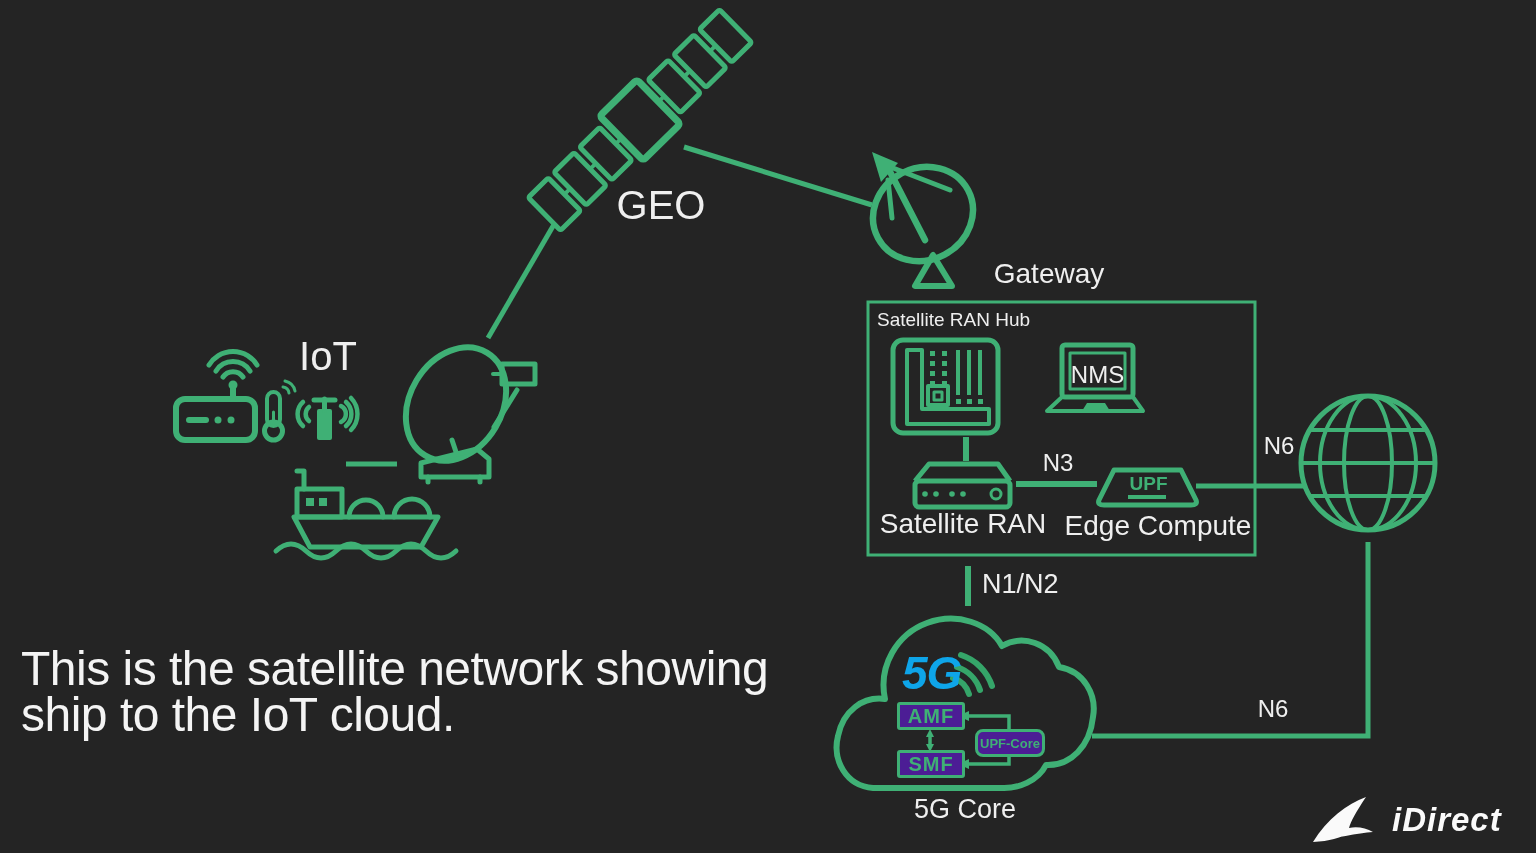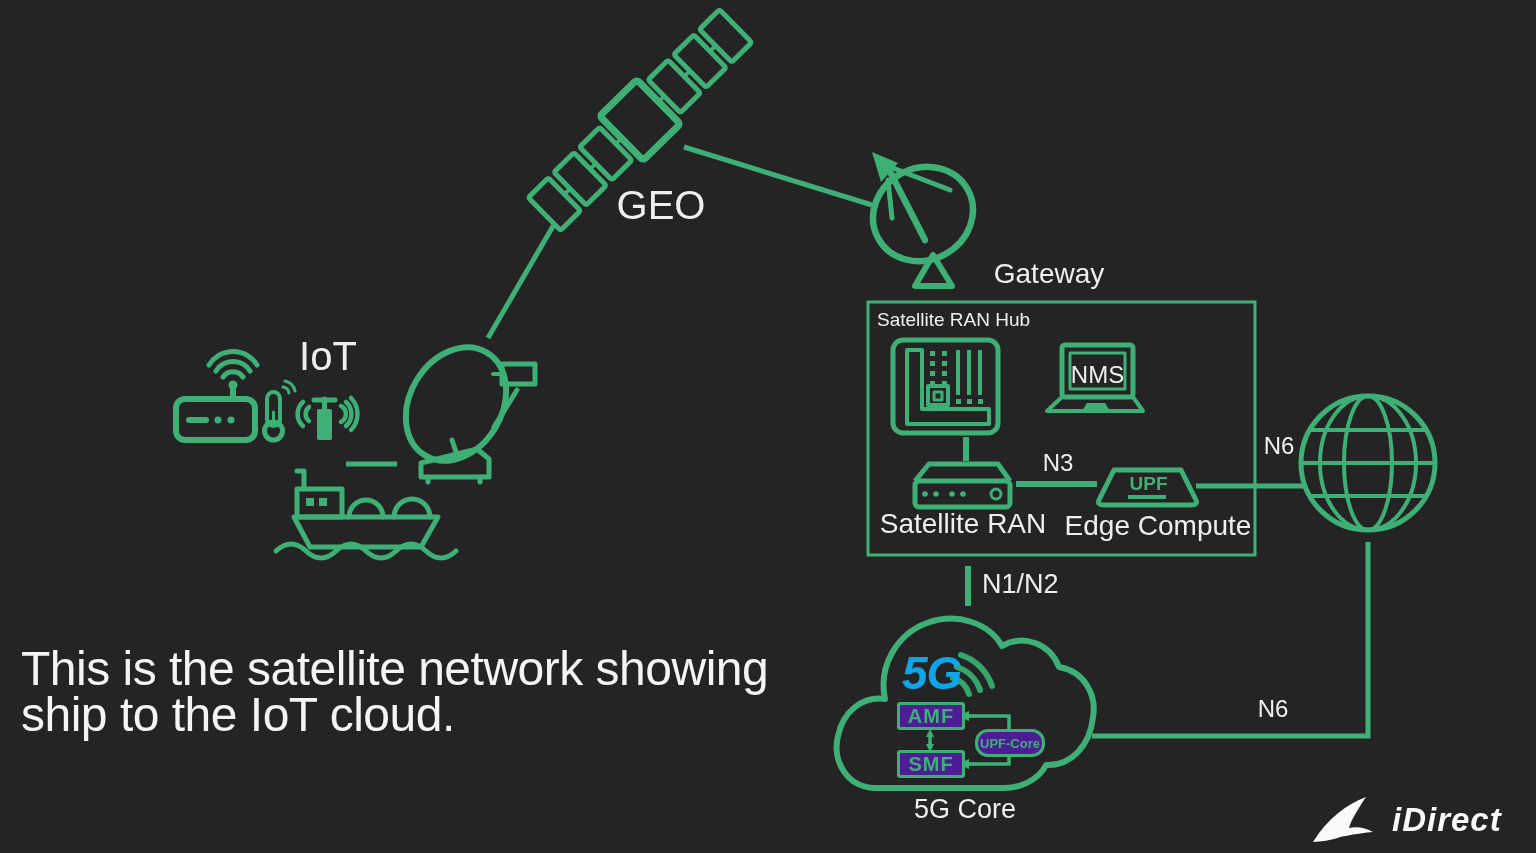--- a/index.html
+++ b/index.html
@@ -22,21 +22,21 @@
   .satran-lbl{left:963px;top:510px;font-size:28px;}
   .edge-lbl{left:1158px;top:512px;font-size:28px;}
   .core-lbl{left:965px;top:796px;font-size:27px;}
   .upf-lbl{left:1121px;top:471px;width:55px;height:24px;display:flex;align-items:center;justify-content:center;
     color:#3FB075;font-weight:bold;font-size:19px;}
   .fiveg-logo{left:902px;top:650px;font-size:46px;font-weight:bold;font-style:italic;color:#0ea5e9;letter-spacing:-1px;}
   .gbox{position:absolute;box-sizing:border-box;border:3px solid #3FB075;background:#4c1d95;color:#3FB075;
     display:flex;align-items:center;justify-content:center;font-weight:bold;}
   .amf-box{left:897px;top:702px;width:68px;height:28px;border-radius:3px;font-size:20px;letter-spacing:1px;}
   .smf-box{left:897px;top:750px;width:68px;height:28px;border-radius:3px;font-size:20px;letter-spacing:1px;}
-  .upfcore-box{left:975px;top:729px;width:70px;height:28px;border-radius:13px;font-size:13px;}
+  .upfcore-box{left:975px;top:729px;width:70px;height:28px;border-radius:8px;font-size:13px;}
   .caption{position:absolute;left:21px;top:646px;color:#F4F4F4;font-size:48px;line-height:46px;letter-spacing:-0.5px;}
   .brand{position:absolute;left:1376px;top:801px;color:#FAFAFA;font-size:33px;font-style:italic;font-weight:800;letter-spacing:1px;margin-left:16px;}
 </style>
 </head>
 <body>
 
 <div class="stage">
 
   <svg class="art" width="1536" height="853" viewBox="0 0 1536 853" fill="none" stroke="#3FB075">
 

